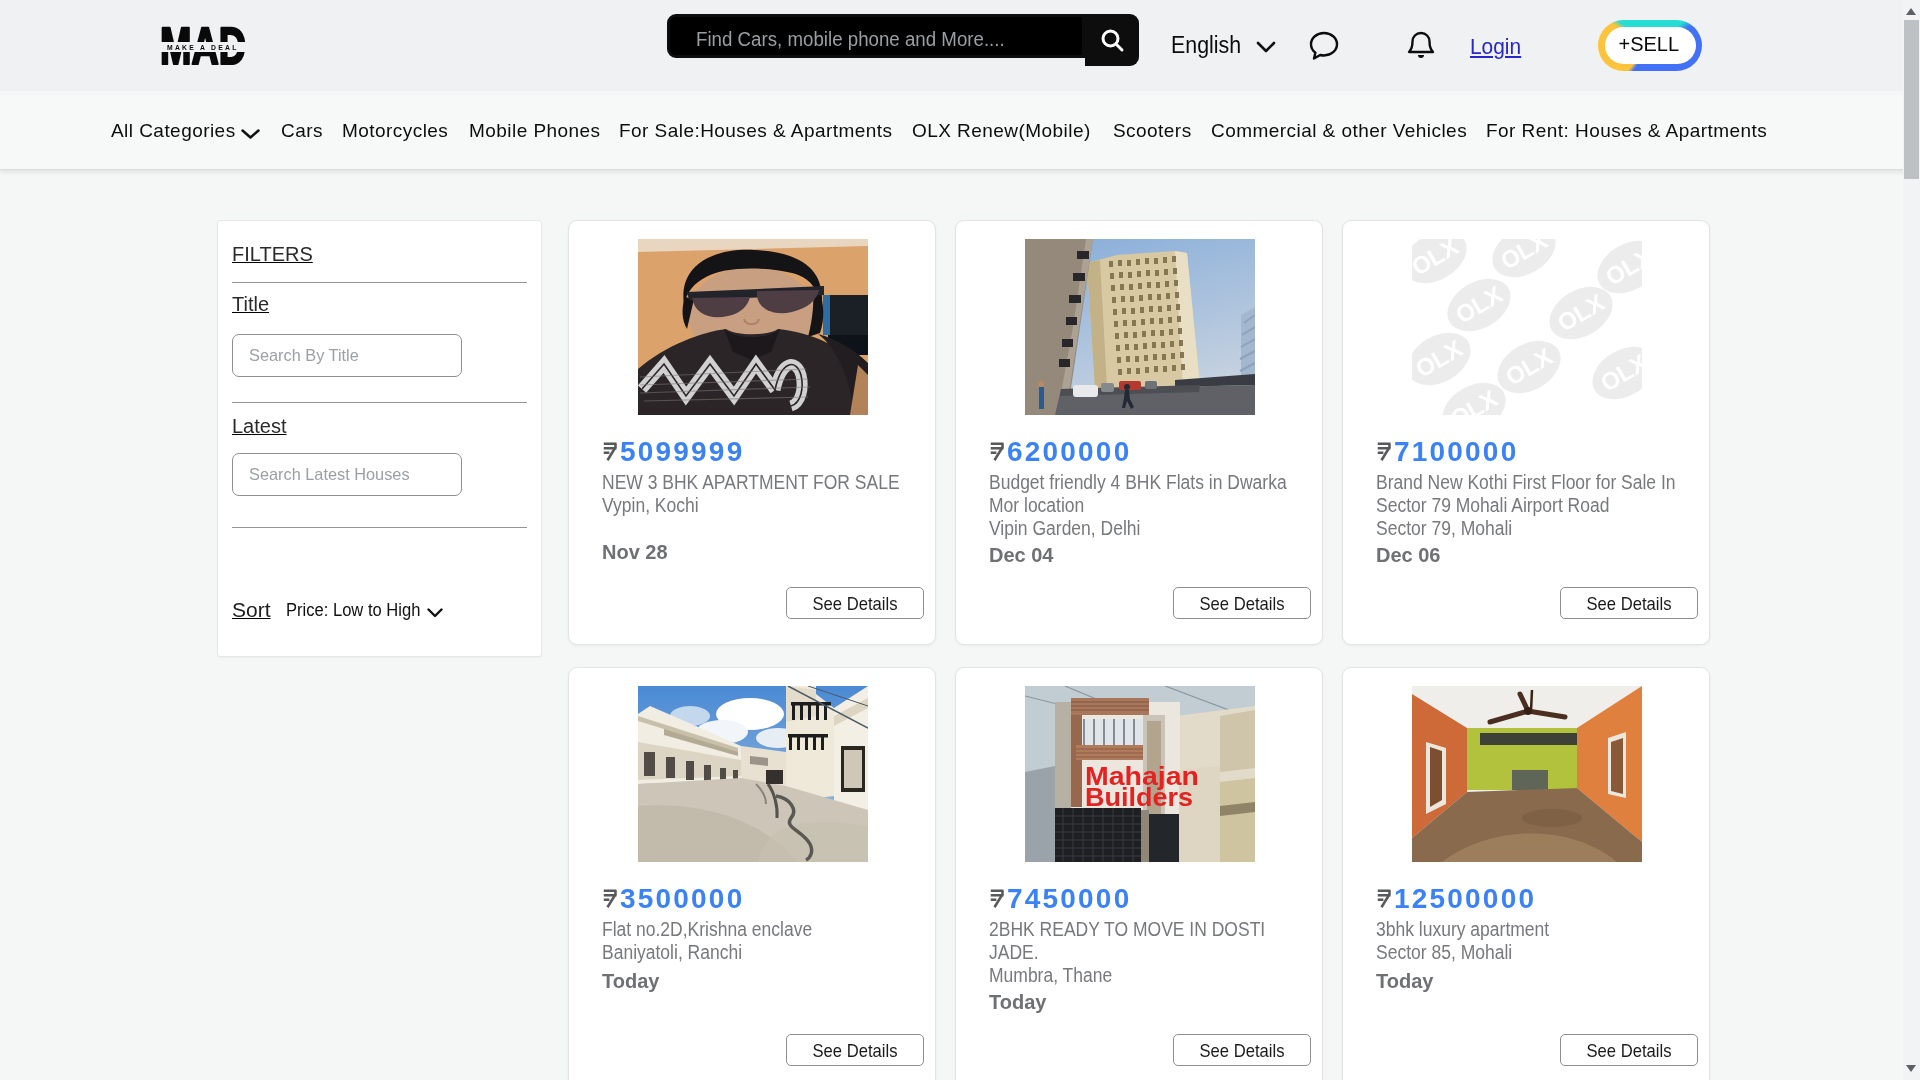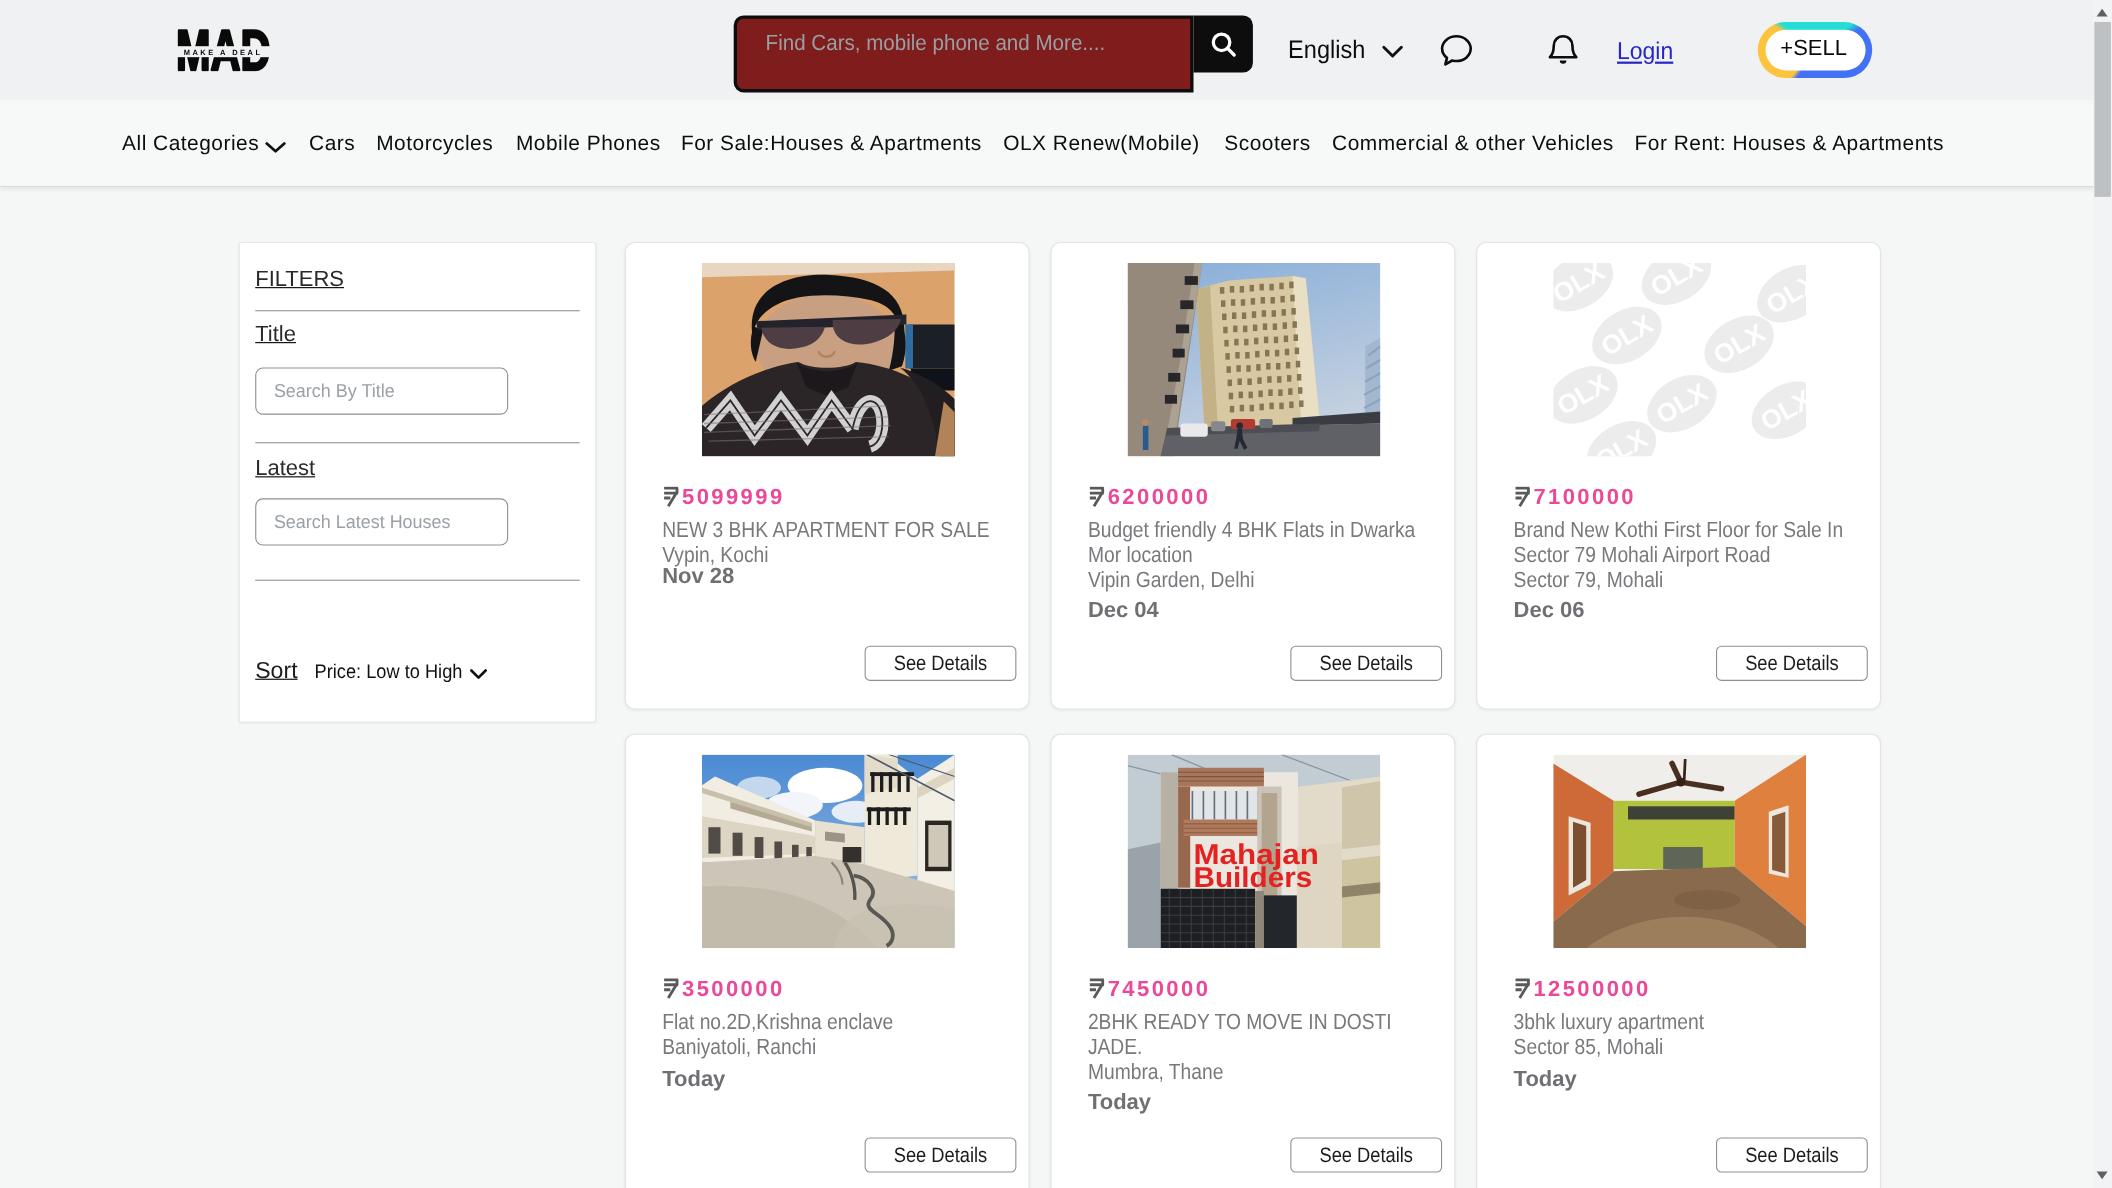--- a/index.html
+++ b/index.html
@@ -6,21 +6,21 @@
 html,body { width:1920px; height:1080px; overflow:hidden; background:#f5f6f6; font-family:"Liberation Sans", sans-serif; }
 #page { position:absolute; top:0; left:0; width:1920px; height:1080px; }
 
 
 #topbar { position:absolute; top:0; left:0; width:1920px; height:91px; background:#eff1f2; }
 #logo { position:absolute; left:159px; top:23px; }
 #locbox { position:absolute; left:273px; top:18px; width:354px; height:53px; background:#fdfdfd; border:3px solid #111; border-radius:9px; }
 #locbox .loctext { position:absolute; left:12px; top:11px; font-size:21px; color:#0c0c0c; transform:scaleX(0.93); transform-origin:left; }
 #locbox svg { position:absolute; right:21px; top:19px; }
 #searchwrap { position:absolute; left:667px; top:14px; width:472px; height:52px; }
-#searchinput { position:absolute; left:0; top:0; width:418px; height:70px; background:#7f1d1d; border:3px solid #0d0d0d; border-radius:9px 0 0 9px; }
+#searchinput { position:absolute; left:0; top:0; width:418px; height:44px; background:#000000; border:3px solid #0d0d0d; border-radius:9px 0 0 9px; }
 #searchinput .ph { position:absolute; left:26px; top:11px; font-size:20px; color:#9a9fa4; white-space:nowrap; transform:scaleX(0.935); transform-origin:left; }
 #searchbtn { position:absolute; right:0; top:0; width:54px; height:52px; background:#0d0d0d; border-radius:0 9px 9px 0; }
 #searchbtn svg { position:absolute; left:15px; top:14px; }
 #english { position:absolute; left:1171px; top:32px; font-size:23px; color:#0c0c0c; transform:scaleX(0.93); transform-origin:left; }
 #engchev { position:absolute; left:1256px; top:41px; }
 #chaticon { position:absolute; left:1307px; top:29px; }
 #bellicon { position:absolute; left:1406px; top:30px; }
 #login { position:absolute; left:1470px; top:34px; font-size:22px; color:#2726c9; text-decoration:underline; transform:scaleX(0.95); transform-origin:left; }
 #sellring { position:absolute; left:1598px; top:20px; width:104px; height:51px; border-radius:25.5px;
   background:conic-gradient(from 0deg, #25ddd3 0deg 55deg, #4271f7 65deg 213deg, #fcc43c 222deg 300deg, #25ddd3 308deg 360deg); }
@@ -37,21 +37,21 @@
 #sidebar .hr { position:absolute; left:14px; right:14px; height:1px; background:#949494; }
 .flt-title { font-size:20px; color:#2a2a2a; }
 .inp { position:absolute; background:#fff; border:1px solid #8f8f8f; border-radius:7px; width:230px; height:43px; }
 .inp span { position:absolute; left:16px; top:11px; font-size:17px; color:#9aa0a5; white-space:nowrap; transform:scaleX(0.96); transform-origin:left; }
 
 
 .card { position:absolute; width:368px; height:425px; background:#fff; border:1px solid #e3e3e3; border-radius:9px; box-shadow:0 1px 3px rgba(0,0,0,0.05); }
 .cimg { position:absolute; left:69px; top:18px; width:230px; height:176px; overflow:hidden; }
 .price { position:absolute; left:34px; top:218px; height:26px; }
 .price svg { position:absolute; left:0; top:3px; }
-.price span { position:absolute; left:17px; top:0; font-size:20px; font-weight:bold; color:#ec4899; letter-spacing:2.2px; line-height:26px; }
+.price span { position:absolute; left:17px; top:0; font-size:28px; font-weight:bold; color:#3b82f6; letter-spacing:2.2px; line-height:26px; }
 .dl { position:absolute; left:33px; font-size:20px; color:#77797c; white-space:nowrap; transform:scaleX(0.875); transform-origin:left; line-height:23px; }
 .datel { position:absolute; left:33px; font-size:20px; font-weight:bold; color:#6e7073; }
 .seebtn { position:absolute; right:11px; top:366px; width:138px; height:32px; background:#fff; border:1px solid #8f8f8f; border-radius:5px;padding-left:43px; }
 .seebtn span { position:absolute; left:50%; top:5px; font-size:19px; color:#1b1b1b; white-space:nowrap; transform:translateX(-50%) scaleX(0.875); }
 
 
 #sbar { position:absolute; right:0; top:0; width:17px; height:1080px; background:#f2f3f4; }
 #sbthumb { position:absolute; left:1px; right:1px; top:20px; height:159px; background:#bdc1c3; }
 .sbarrow { position:absolute; left:3px; width:0; height:0; }
 </style>
@@ -164,21 +164,21 @@
             <path d="M1 8 L18 8"></path>
             <path d="M1 14 L8.5 14"></path>
             <path d="M16.6 2 L16.6 8"></path>
             <path d="M15.8 8 L6 24"></path>
           </g>
         </svg>
         <span>5099999</span>
       </div>
     <div class="dl" style="top:250px;">NEW 3 BHK APARTMENT FOR SALE</div>
     <div class="dl" style="top:273px;">Vypin, Kochi</div>
-    <div class="datel" style="top:292px;text-align:center;">Nov 28</div>
+    <div class="datel" style="top:320px;text-align:center;">Nov 28</div>
     <div class="seebtn">
         <span>See Details</span>
       </div>
   </div>
 
   <div class="card" style="left:955px; top:220px;">
     <div class="cimg"><svg width="230" height="176" viewBox="0 0 230 176">
 <defs>
             <linearGradient id="sky2" x1="0" y1="0" x2="0.35" y2="1">
               <stop offset="0" stop-color="#87add9"></stop>

